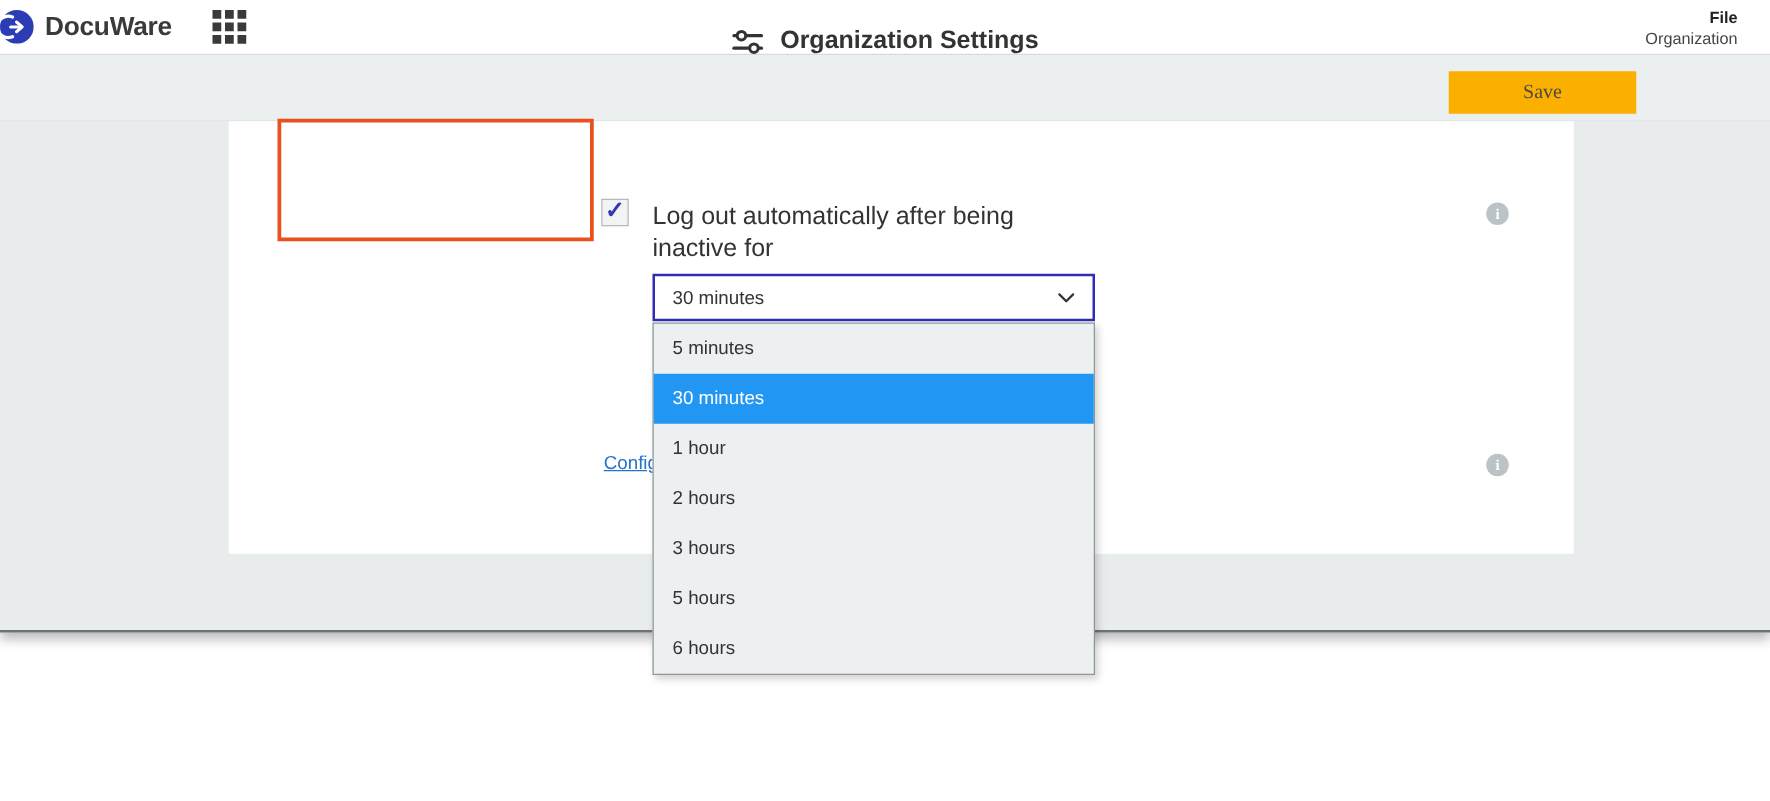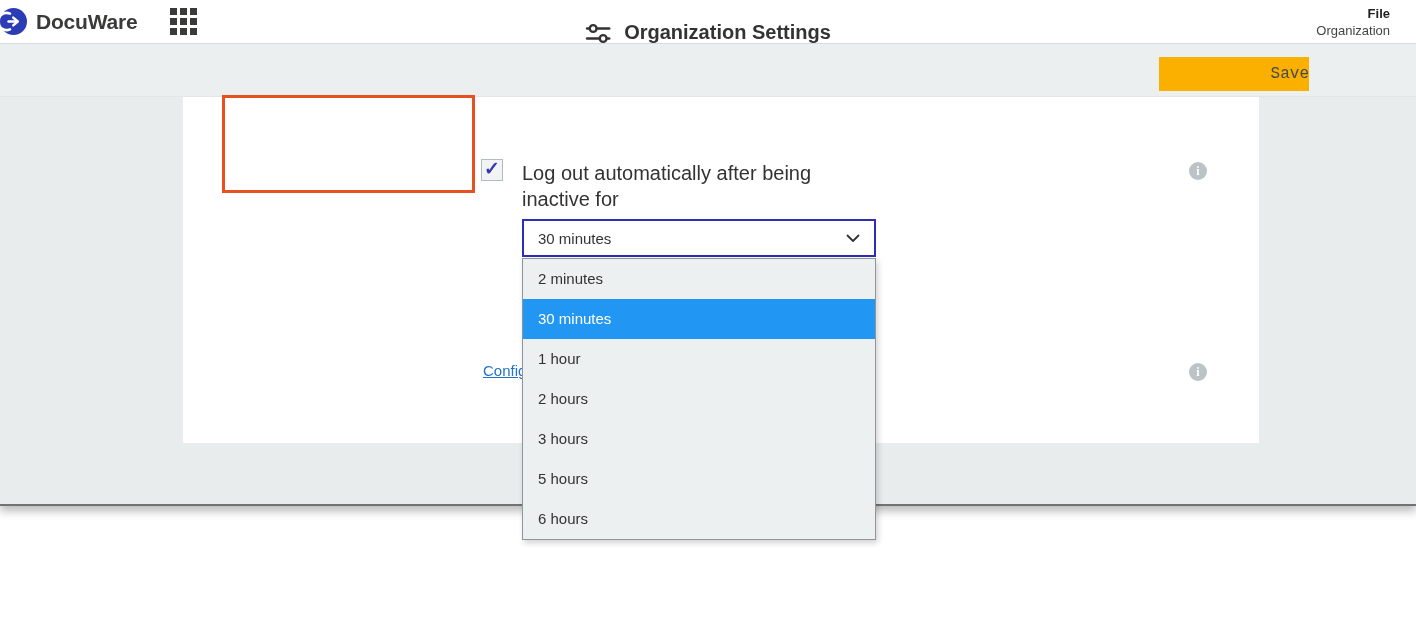--- a/index.html
+++ b/index.html
@@ -21,21 +21,21 @@
     display:flex; align-items:flex-end; gap:13px; }
   .page-title { font-size:20px; font-weight:bold; color:#333; }
   .user-wrap { position:absolute; right:26px; top:5px; text-align:right; line-height:17px; }
   .user-name { font-size:13px; font-weight:bold; color:#222; }
   .user-org { font-size:13px; color:#444; }
 
   
   .toolbar { position:absolute; left:0; top:44px; width:100%; height:53px; background:#ECEFF0;
     border-bottom:1px solid #e2e6e7; }
   .save-btn { position:absolute; right:107px; top:13px; width:150px; height:34px; background:#FBB000;
-    border:none; font-family:Liberation Mono, monospace; font-size:16px; color:#4a4a4a; cursor:pointer;text-align:right; }
+    border:none; font-family:Liberation Serif, serif; font-size:16px; color:#4a4a4a; cursor:pointer; }
 
   
   .card { position:absolute; left:183px; top:97px; width:1076px; height:346px; background:#fff; z-index:1; }
 
   .annotation-rect { position:absolute; left:222px; top:95px; width:253px; height:98px;
     border:3px solid #E8511D; z-index:3; pointer-events:none; }
 
   .section-heading { position:absolute; font-size:17px; font-weight:bold; color:#222; }
   .divider { position:absolute; height:1px; background:#ccd0d2; }
 
@@ -141,21 +141,21 @@
     <div class="label-right" style="left:232px; top:363px; width:231px;">Restricted File Types</div>
     <a class="config-link">Configure</a>
 
     <div class="info-icon" style="left:1189px; top:363px;">i</div>
 
     <div class="annotation-rect"></div>
 
   </div>
 
   <div class="dropdown">
-      <div class="dd-item">2 minutes</div>
+      <div class="dd-item">5 minutes</div>
       <div class="dd-item selected">30 minutes</div>
       <div class="dd-item">1 hour</div>
       <div class="dd-item">2 hours</div>
       <div class="dd-item">3 hours</div>
       <div class="dd-item">5 hours</div>
       <div class="dd-item">6 hours</div>
     </div>
 
 </div>
 

